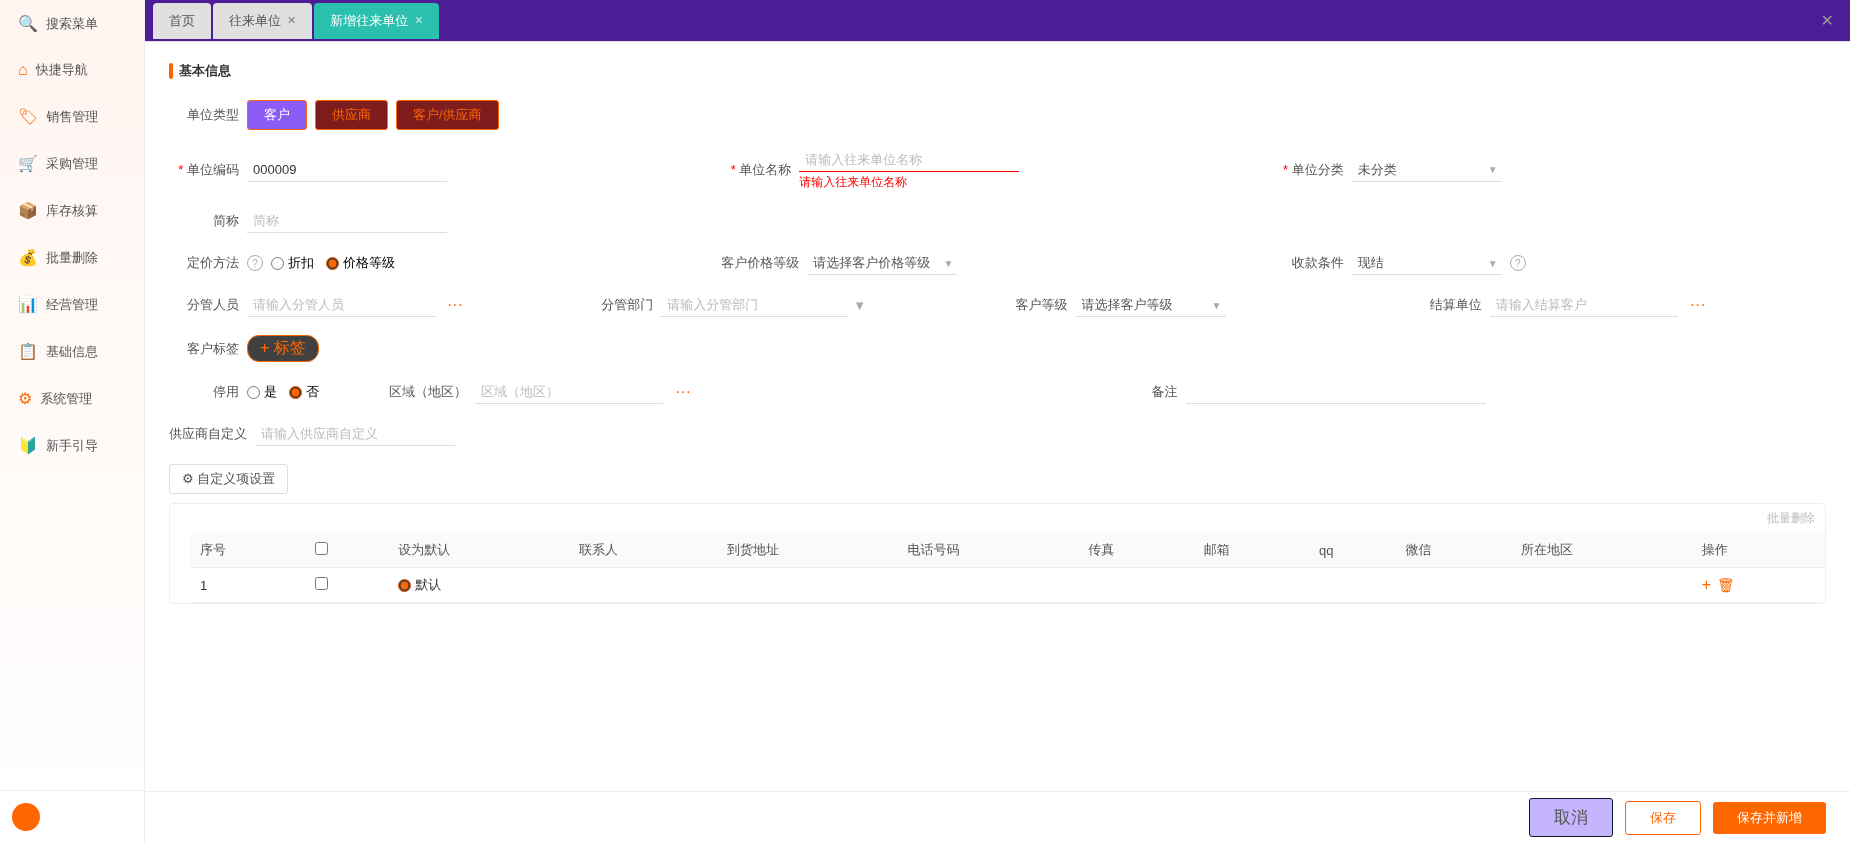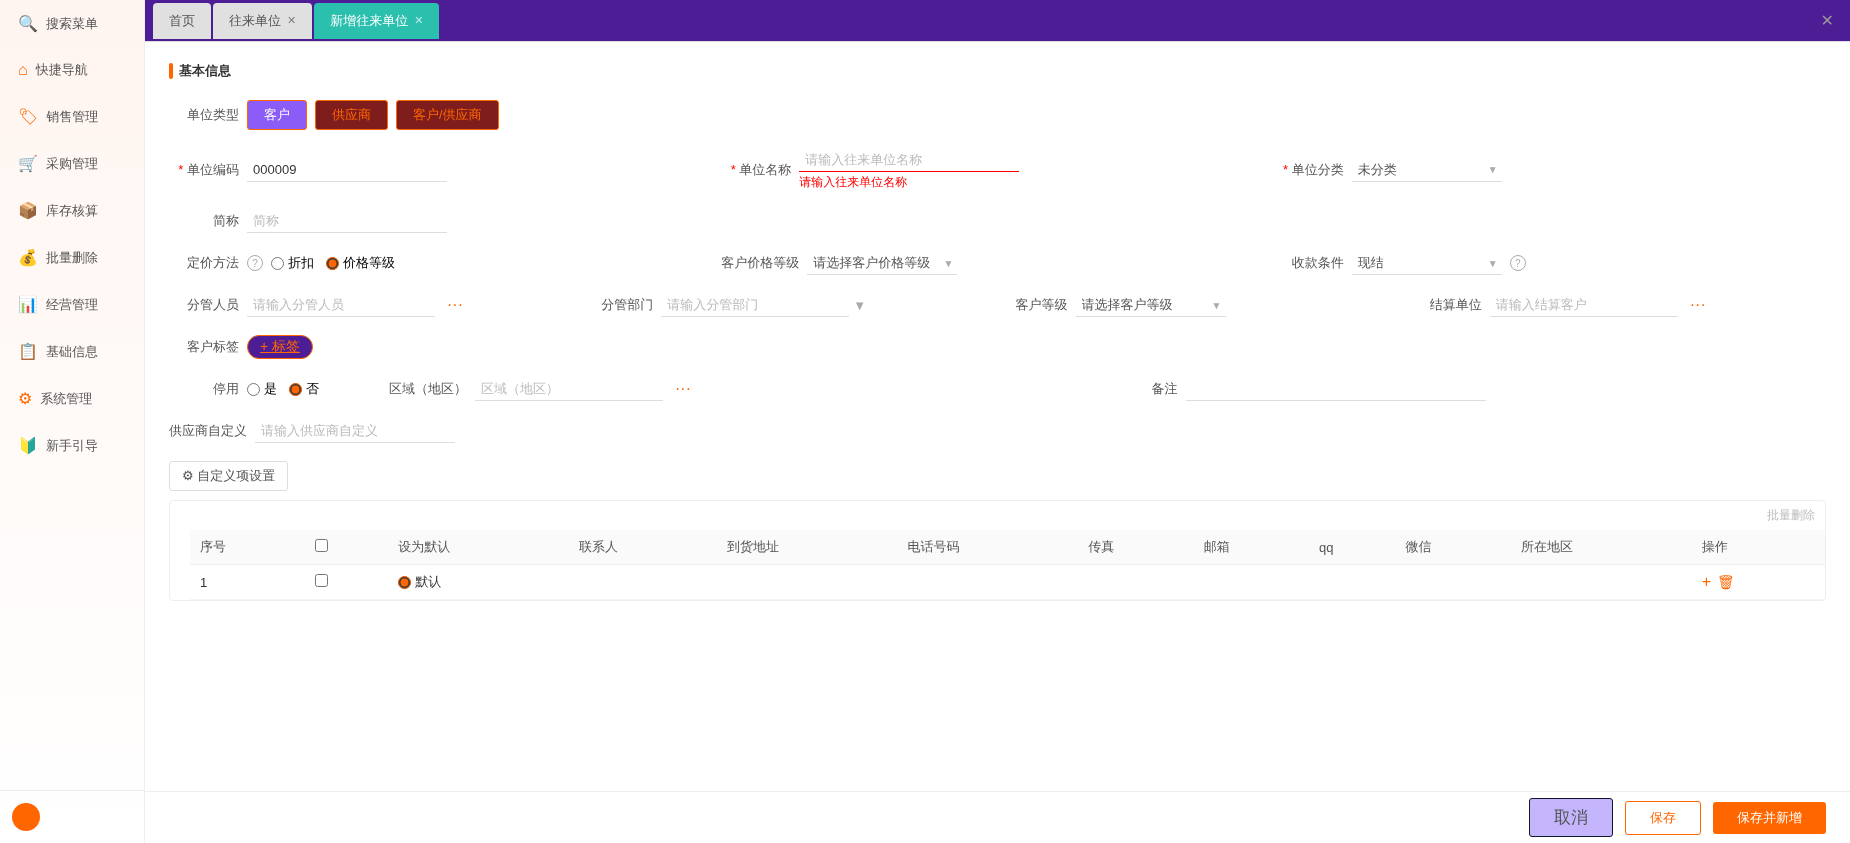--- a/index.html
+++ b/index.html
@@ -179,23 +179,22 @@
       font-size: 16px;
       padding: 0 4px;
     }
 
     .tag-btn {
       border: 1px solid #f60;
       color: #f60;
       border-radius: 12px;
       padding: 2px 12px;
       cursor: pointer;
-      font-size: 14px;
-      background: #4c1d95;
-      text-decoration: underline;
+      font-size: 16px;
+      background: #404040;
     }
 
     .custom-settings-btn {
       display: flex;
       align-items: center;
       gap: 6px;
       border: 1px solid #ddd;
       border-radius: 3px;
       padding: 5px 12px;
       cursor: pointer;

